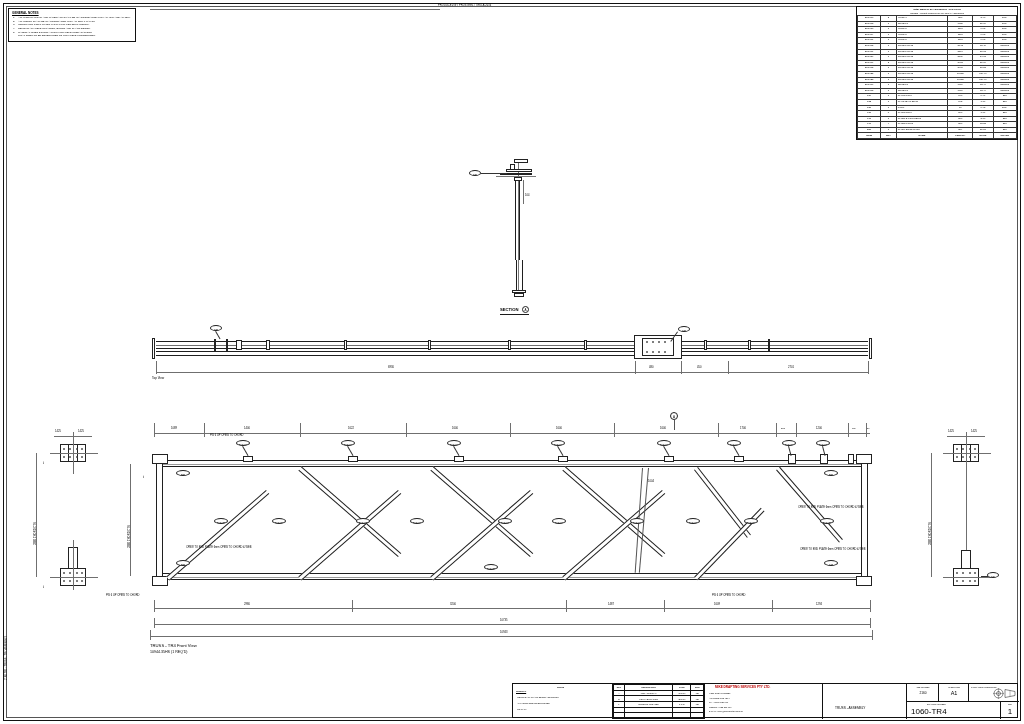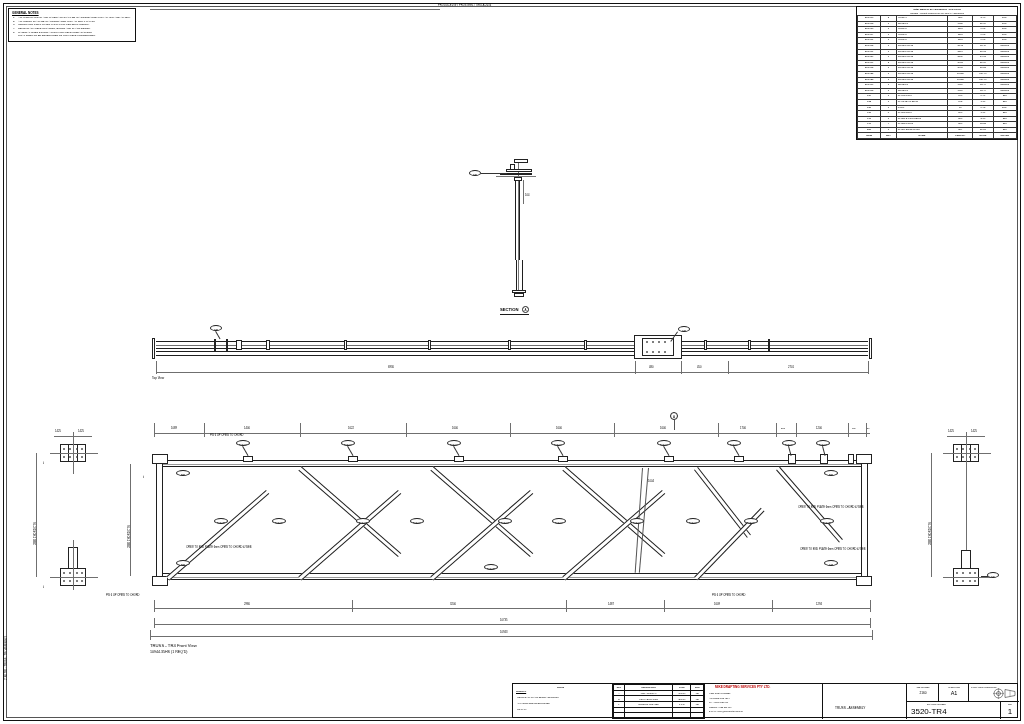--- a/index.html
+++ b/index.html
@@ -683,21 +683,21 @@
         <circle cx="13" cy="13" r="4" fill="none" stroke="#111" stroke-width="1"></circle>
         <line x1="2" y1="13" x2="24" y2="13" stroke="#111" stroke-width="0.6"></line>
         <line x1="13" y1="2" x2="13" y2="24" stroke="#111" stroke-width="0.6"></line>
         <path d="M26 5 L46 9 L46 17 L26 21 Z" fill="none" stroke="#111" stroke-width="1"></path>
         <line x1="36" y1="7" x2="36" y2="19" stroke="#111" stroke-width="0.6"></line>
       </svg>
     </div>
 
     <div class="cb" style="left:394px;top:18px;width:94px;height:17px;border-right:0.6px solid #111;">
       <div class="t" style="left:20px;top:1px;font-size:2px;">DRAWING NUMBER</div>
-      <div class="t" style="left:4px;top:6px;font-size:8px;">3520-TR4</div>
+      <div class="t" style="left:4px;top:6px;font-size:8px;">1060-TR4</div>
     </div>
 
     <div class="cb" style="left:488px;top:18px;width:18px;height:17px;">
       <div class="t" style="left:0;top:1px;font-size:2px;text-align:center;width:18px;">REV</div>
       <div class="t" style="left:0;top:6px;font-size:8px;text-align:center;width:18px;">1</div>
     </div>
 
     <div class="ln hl" style="left:0;top:18px;width:0;"></div>
   </div>
 

